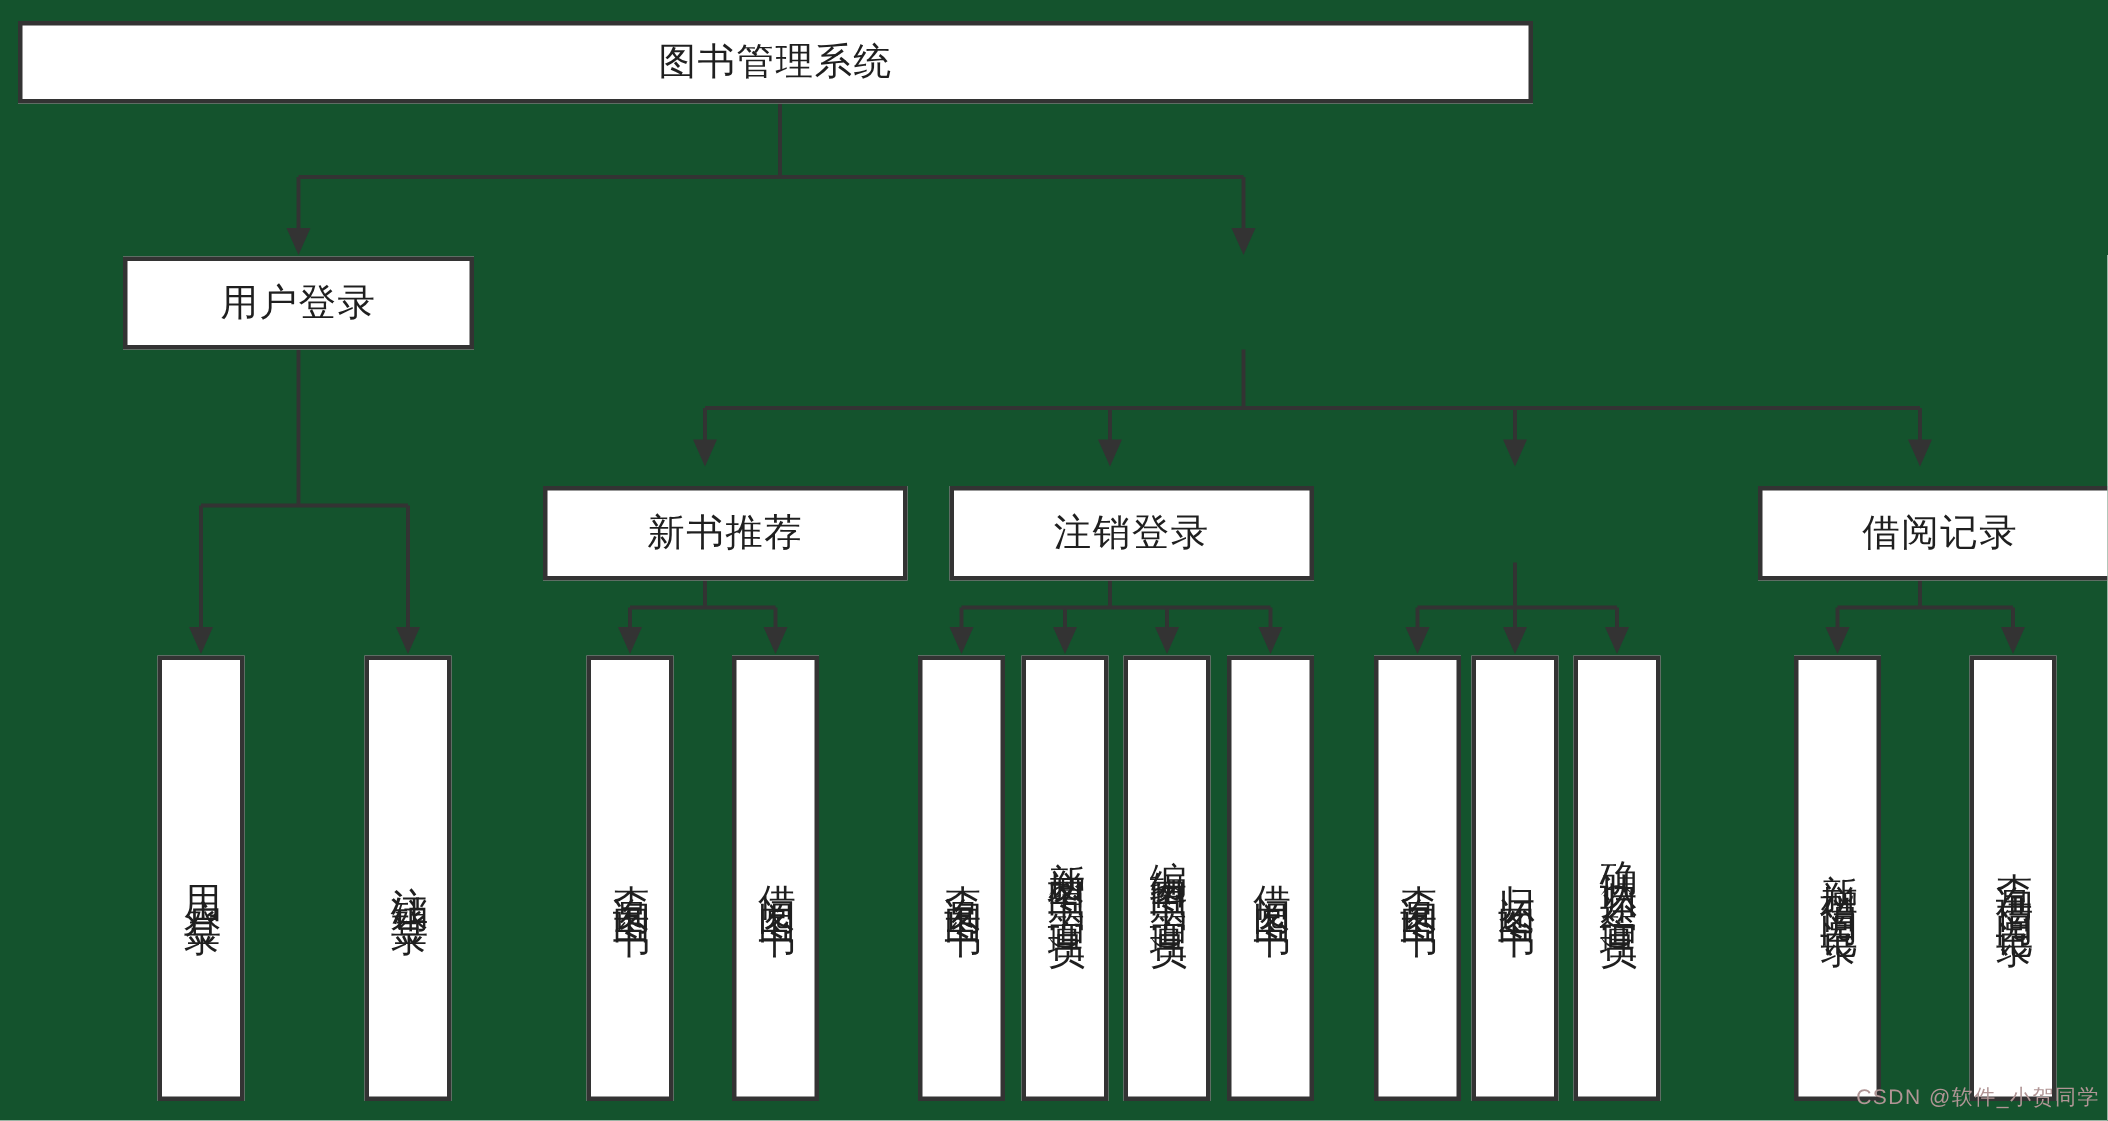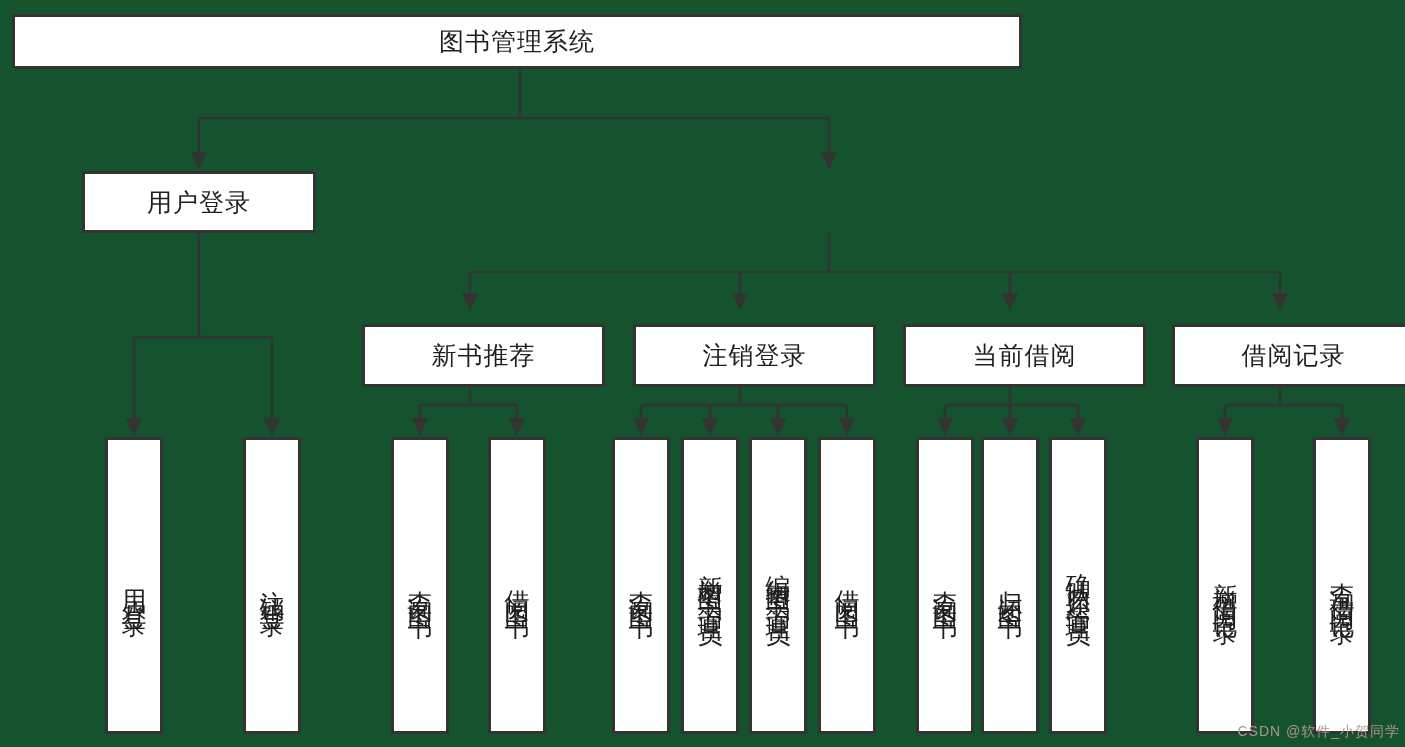--- a/index.html
+++ b/index.html
@@ -108,23 +108,20 @@
   <div class="node lvl2" style="left:82px;width:234px">
     <span>用户登录</span>
   </div>
 
   <div class="node lvl3" style="left:362px">
     <span>新书推荐</span>
   </div>
   <div class="node lvl3" style="left:633px">
     <span>注销登录</span>
   </div>
-  <div class="node lvl3" style="left:903px">
-    <span>当前借阅</span>
-  </div>
   <div class="node lvl3" style="left:1172px">
     <span>借阅记录</span>
   </div>
 
   <div class="node leaf" style="left:105px">
     <span class="vtext">用户登录</span>
   </div>
   <div class="node leaf" style="left:243px">
     <span class="vtext">注销登录</span>
   </div>

